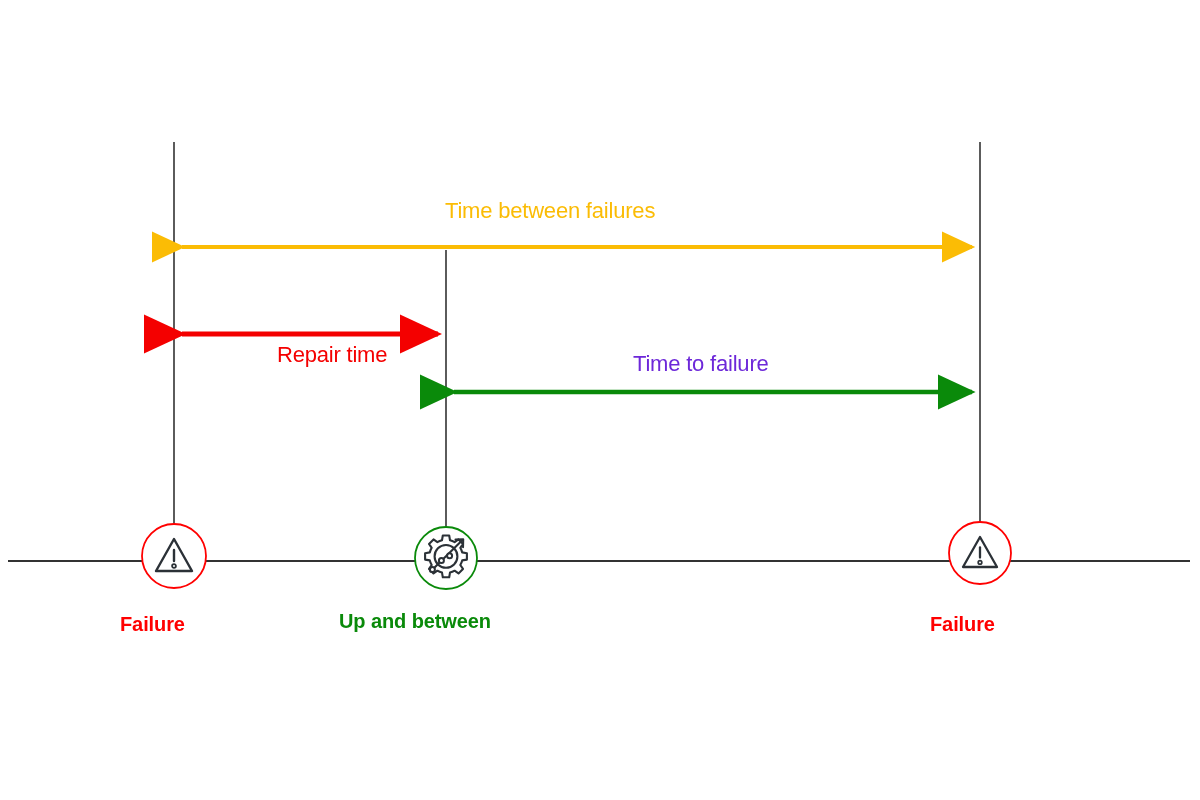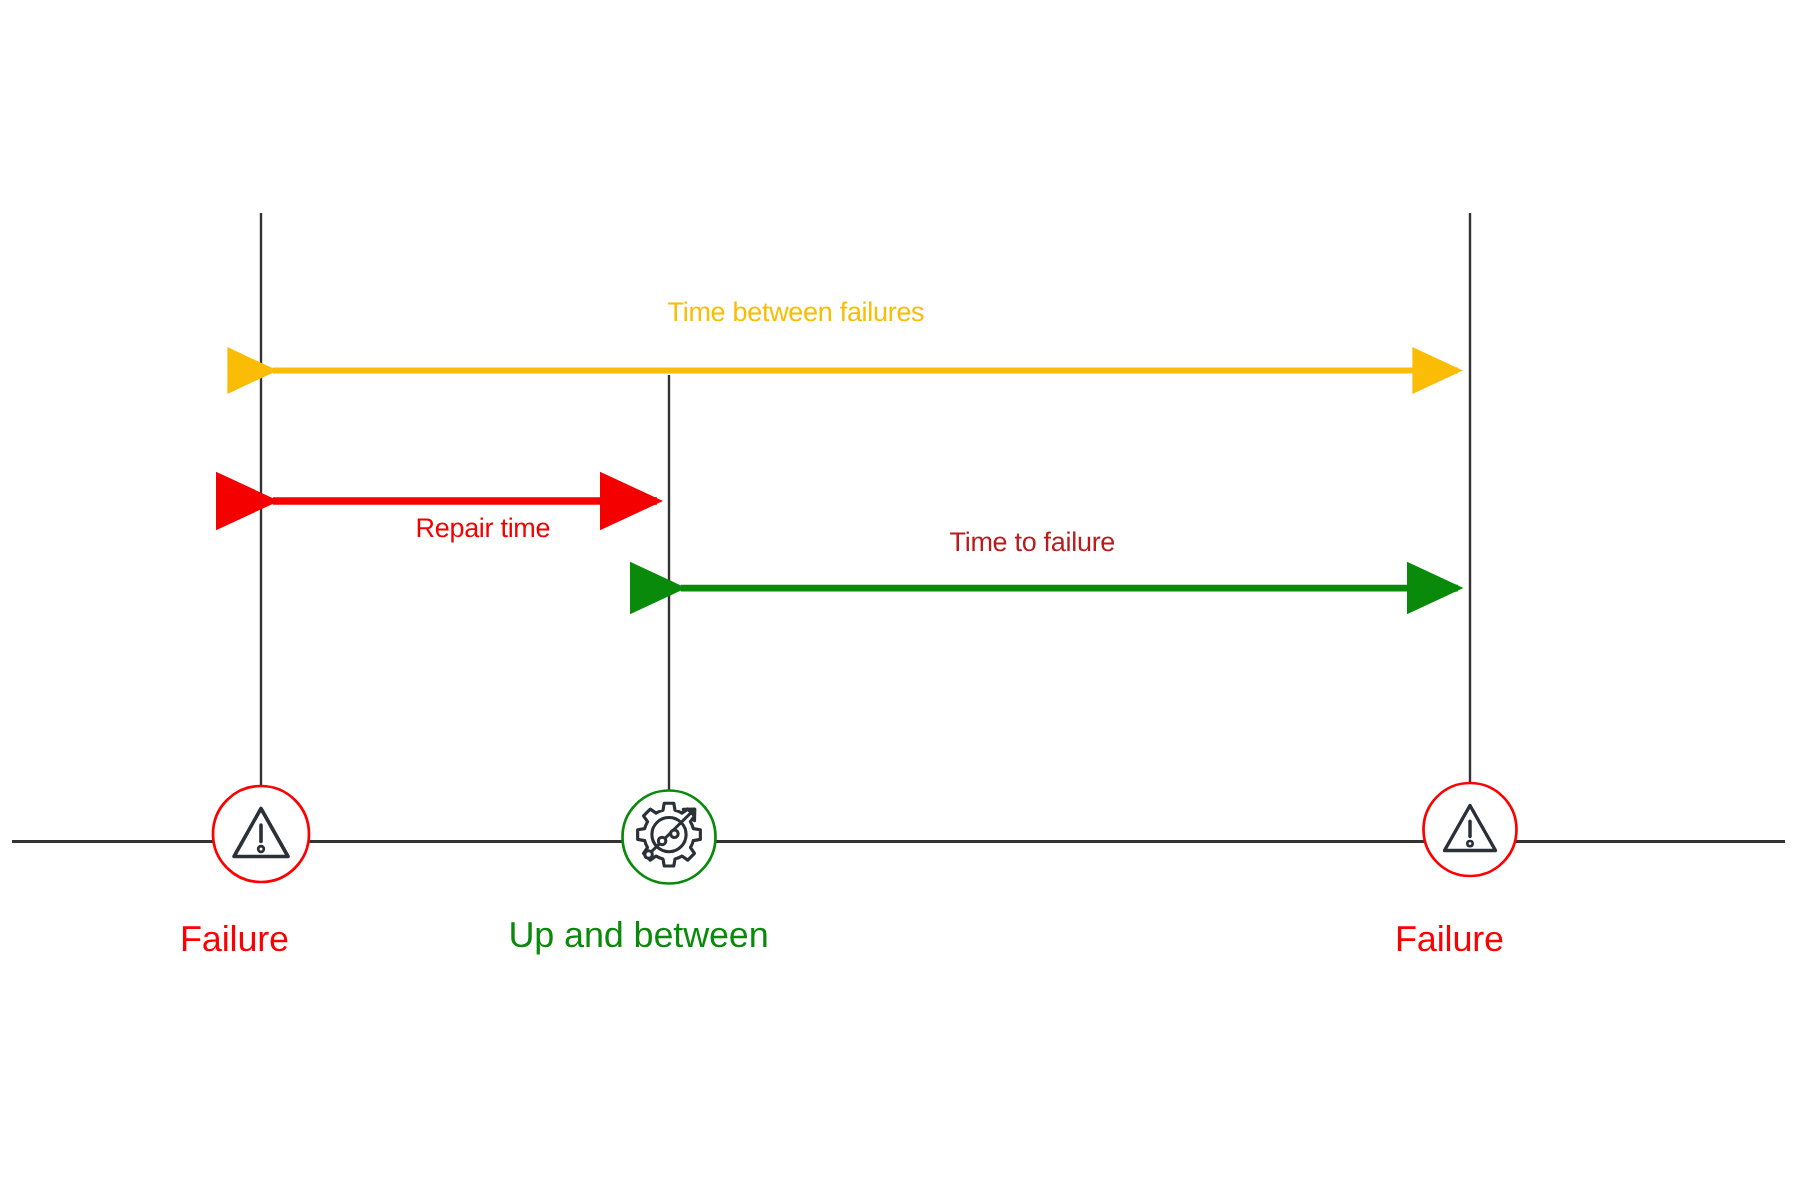--- a/index.html
+++ b/index.html
@@ -23,27 +23,27 @@
     top: 0;
     width: 1200px;
     height: 800px;
   }
   .lbl {
     position: absolute;
     white-space: nowrap;
     font-family: "Liberation Sans", sans-serif;
   }
   .measure-label {
-    font-size: 18px;
+    font-size: 22px;
     font-weight: 400;
     letter-spacing: -0.2px;
   }
   .event-label {
-    font-size: 24px;
-    font-weight: normal;
+    font-size: 20px;
+    font-weight: bold;
     letter-spacing: -0.1px;
   }
   .lbl-tbf {
     left: 445px;
     top: 198px;
   }
   .lbl-repair {
     left: 241px;
     top: 342px;
     margin-left: 36px;
@@ -140,21 +140,21 @@
         <line x1="0" y1="-5.5" x2="0" y2="4.6" stroke="#2B3137" stroke-width="2.3" stroke-linecap="round"></line>
         <circle cx="0" cy="9.4" r="1.8" fill="none" stroke="#2B3137" stroke-width="1.7"></circle>
       </g>
     </g>
   </svg>
 
   <div class="lbl measure-label lbl-tbf" style="color:#FBBC05">Time between failures</div>
 
   <div class="lbl measure-label lbl-repair" style="color:#F40000">Repair time</div>
 
-  <div class="lbl measure-label lbl-ttf" style="color:#b91c1c">Time to failure</div>
+  <div class="lbl measure-label lbl-ttf" style="color:#6d28d9">Time to failure</div>
 
   <div class="lbl event-label lbl-failure-left" style="color:#FF0000">Failure</div>
 
   <div class="lbl event-label lbl-up" style="color:#0A8A0A">Up and between</div>
 
   <div class="lbl event-label lbl-failure-right" style="color:#FF0000">Failure</div>
 
 </div>
 
 </body></html>

